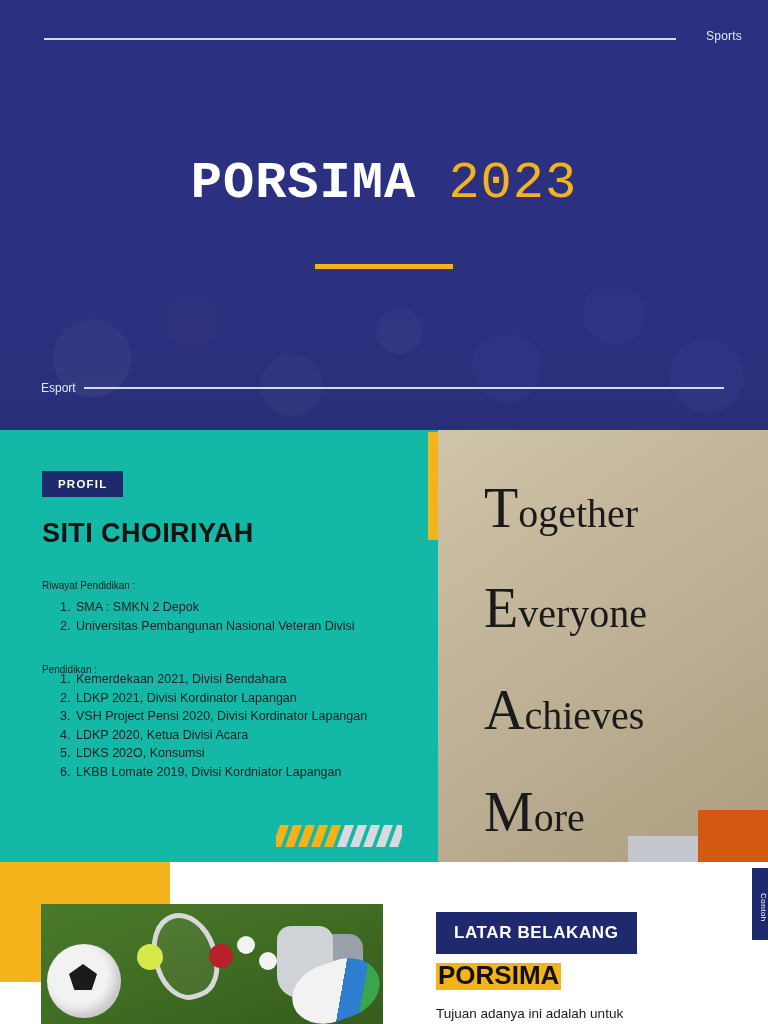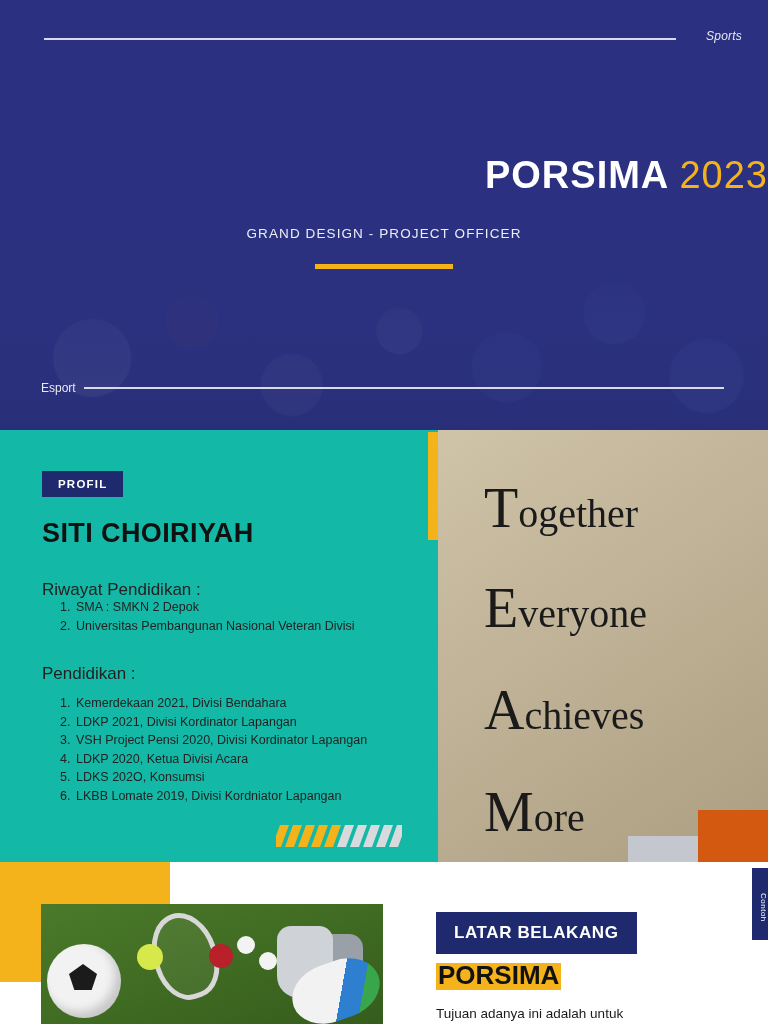--- a/index.html
+++ b/index.html
@@ -46,41 +46,40 @@
     left: 44px; top: 38px;
     width: 632px; height: 2px;
     background: #d8dae8;
   }
   .label-sports {
     position: absolute;
     right: 26px; top: 29px;
     color: #e7e9f3;
     font-size: 12px;
     letter-spacing: .2px;
-    font-style: italic;
   }
   .rule-bottom {
     position: absolute;
     left: 84px; top: 387px;
     width: 640px; height: 2px;
     background: #d8dae8;
   }
   .label-esport {
     position: absolute;
     left: 41px; top: 381px;
     color: #e7e9f3;
     font-size: 12px;
   }
 
   .cover-title {
     position: absolute;
     left: 0; right: 0; top: 154px;
-    text-align: right;
-    font-family: Liberation Sans, sans-serif;
-    font-size: 38px;
+    text-align: center;
+    font-family: Liberation Mono, monospace;
+    font-size: 52px;
     letter-spacing: 1px;
     color: #ffffff;
     white-space: nowrap;
   }
   .cover-title .year { color: #f5b31b; font-weight: 400; }
   .cover-sub {
     position: absolute;
     left: 0; right: 0; top: 226px;
     text-align: center;
     color: #eceef7;
@@ -118,37 +117,37 @@
     position: absolute;
     left: 42px; top: 88px;
     font-size: 27px;
     font-weight: bold;
     letter-spacing: .4px;
     color: #111111;
   }
   .section-head {
     position: absolute;
     left: 42px;
-    font-size: 17px;
+    font-size: 10px;
     color: #222222;
   }
   .head-edu { top: 150px; }
   .head-kep { top: 234px; }
 
   .olist {
     position: absolute;
     left: 52px;
     font-size: 12.5px;
     color: #222222;
     line-height: 18.6px;
     list-style: decimal;
     padding-left: 22px;
   }
   .list-edu { top: 168px; }
-  .list-kep { top: 264px; }
+  .list-kep { top: 240px; }
   .olist li { padding-left: 2px; }
   .stripes {
     position: absolute;
     left: 276px; top: 395px;
     width: 126px; height: 22px;
     overflow: hidden;
   }
   .stripes span {
     position: absolute;
     top: -4px;
@@ -319,21 +318,20 @@
   <div class="cover-overlay"></div>
 
   <div class="cover-content">
     <div class="rule-top"></div>
     <div class="label-sports">Sports</div>
 
     <h1 class="cover-title">
       <span>PORSIMA</span>
       <span class="year">2023</span>
     </h1>
-    <div class="cover-sub">GRAND DESIGN - PROJECT OFFICER</div>
     <div class="cover-accent"></div>
 
     <div class="rule-bottom"></div>
     <div class="label-esport">Esport</div>
   </div>
 </section>
 
 <section class="slide-profile">
 
   <div class="profile-left">

